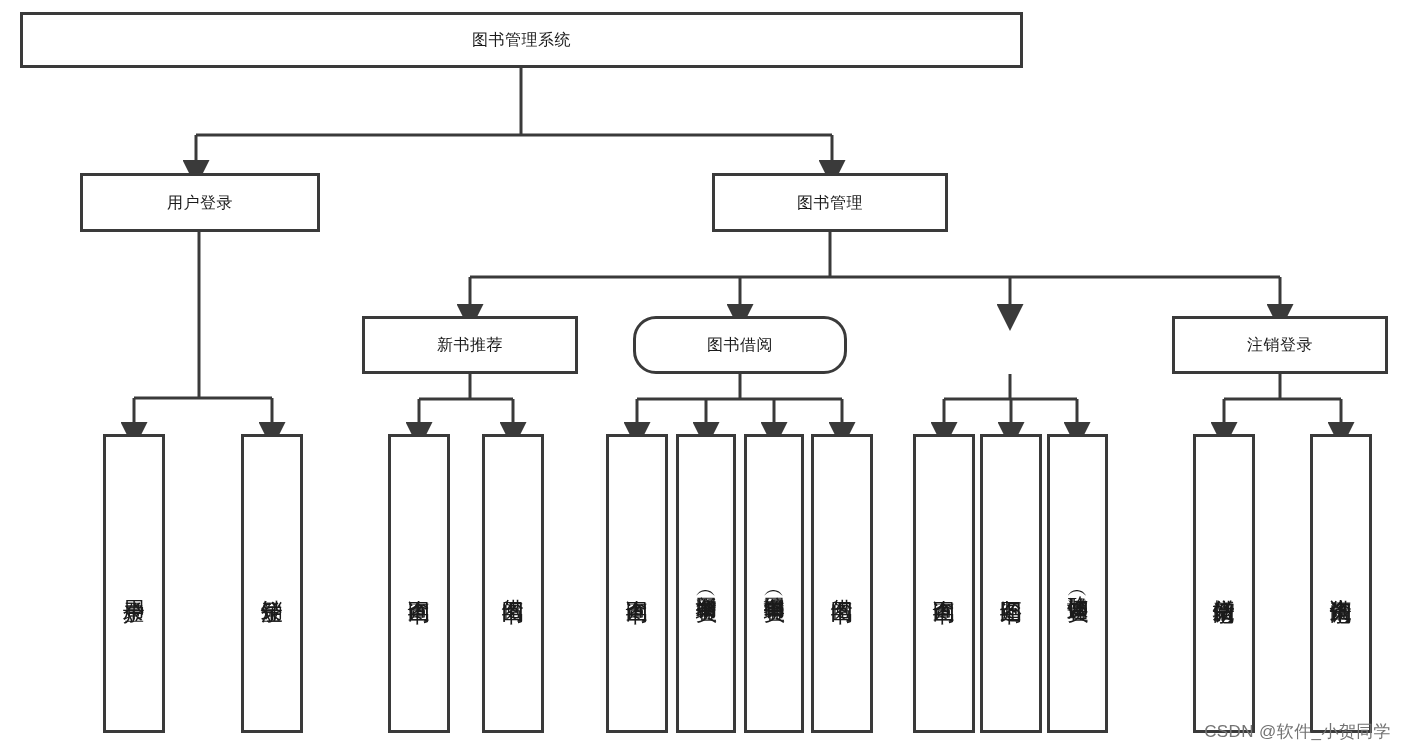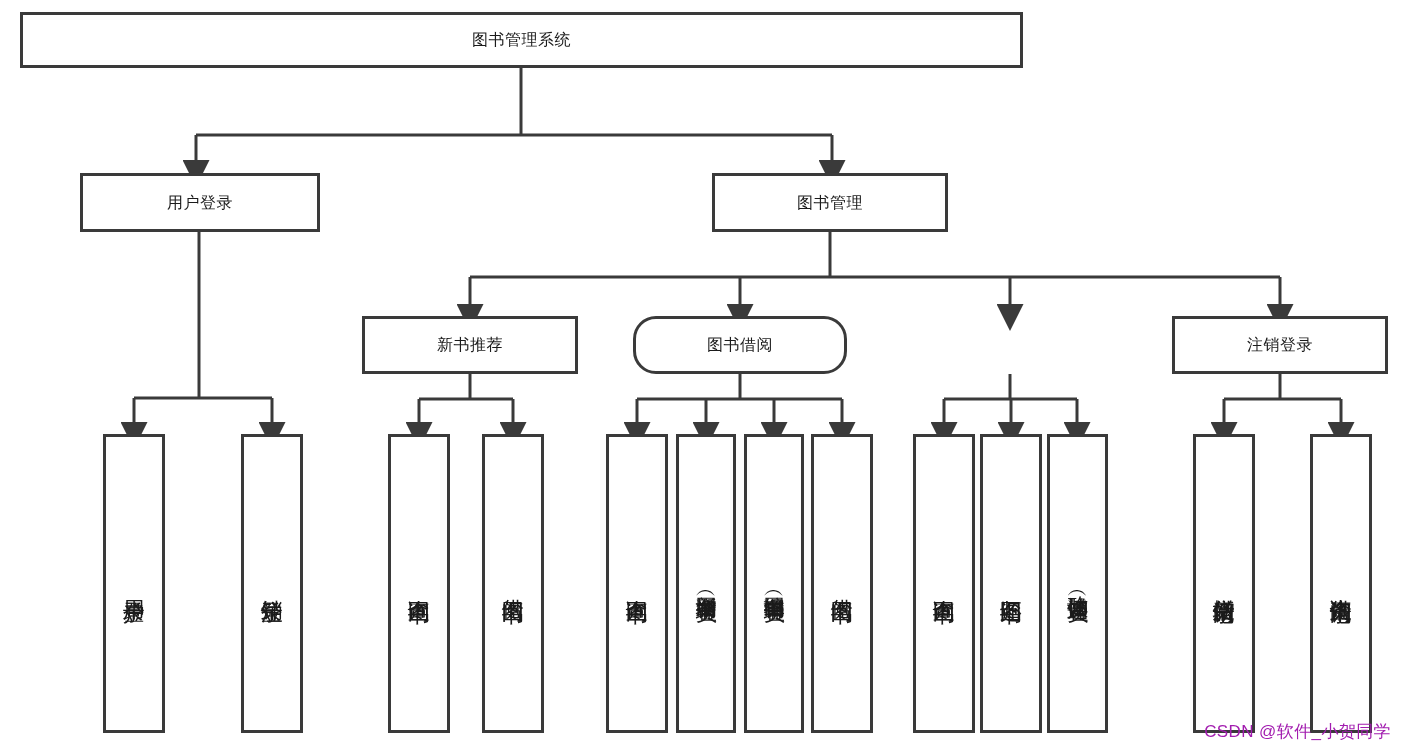--- a/index.html
+++ b/index.html
@@ -58,21 +58,21 @@
     max-height: 100%;
   }
   .node.vert.tall .lbl {
     font-size: 21px;
   }
   .watermark {
     position: absolute;
     right: 14px;
     bottom: 4px;
     font-size: 17px;
-    color: #a21caf;
+    color: #737373;
     white-space: nowrap;
     letter-spacing: 0.4px;
   }
 </style>
 </head>
 <body>
 
 <div id="canvas">
 
   <svg id="wires" viewBox="0 0 1405 747">

